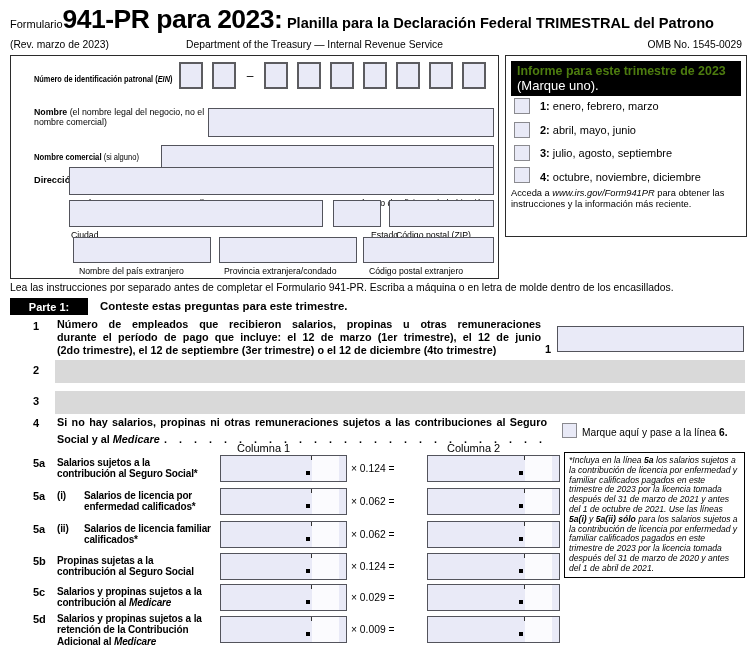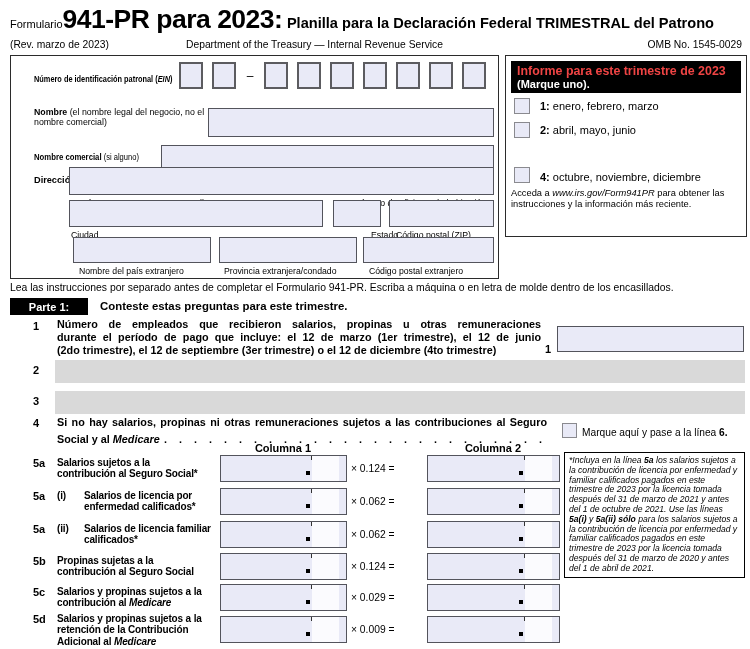--- a/index.html
+++ b/index.html
@@ -25,34 +25,34 @@
   .dot{position:absolute;bottom:6px;right:36px;width:4px;height:4px;background:#000;}
   .graybar{background:#d9d9d9;height:23px;}
   
   .t-form{font-size:11px;}
   .t-big{font-size:26.5px;font-weight:900;letter-spacing:-0.5px;}
   .t-sub{font-size:14.6px;font-weight:700;}
   .t-meta{font-size:10.3px;}
   .lbl{font-size:8.8px;}
   .lbl .b{font-size:8.8px;}
   .minilbl{font-size:8.7px;}
-  .qtitle{font-size:12.4px;font-weight:700;color:#ef4444;}
-  .qsub{font-size:11px;font-weight:700;color:#fff;}
+  .qtitle{font-size:12.4px;font-weight:700;color:#4d7c0f;}
+  .qsub{font-size:13px;font-weight:400;color:#fff;}
   .qopt{font-size:11px;}
   .qfoot{font-size:9.3px;line-height:11px;}
   .instr{font-size:10.4px;}
   .partlabel{background:#000;color:#fff;font-weight:700;font-size:11px;
     width:78px;height:17px;display:flex;align-items:center;justify-content:center;}
   .parttitle{font-weight:700;font-size:11.4px;}
   .lnum{font-weight:700;font-size:11px;}
   .l1text{font-weight:700;font-size:10.8px;line-height:12.8px;width:484px;}
   .jl{display:block;text-align:justify;text-align-last:justify;}
   .rowlbl{font-weight:700;font-size:10px;line-height:11.4px;letter-spacing:-0.15px;}
   .mult{font-size:10.3px;}
-  .colhdr{font-weight:700;font-size:11px;text-align:center;width:92px;}
+  .colhdr{font-weight:400;font-size:11px;width:92px;}
   .dots{letter-spacing:4.5px;font-size:10.8px;font-weight:700;}
   .note{font-size:8.6px;line-height:9.8px;font-style:italic;border:1.6px solid #000;
     padding:3px 4px;box-sizing:border-box;width:181px;}
   .qhdr{background:#000;padding:3px 6px;box-sizing:border-box;width:230px;}
 </style>
 </head>
 <body>
 
 <div class="abs nw" style="left:10px;top:4px;">
   <span class="t-form">Formulario</span><span class="t-big">941-PR para 2023:</span><span> </span><span class="t-sub">Planilla para la Declaración Federal TRIMESTRAL del Patrono</span>
@@ -117,20 +117,24 @@
   </div>
 
   <div class="abs" style="left:8px;top:42px;display:flex;align-items:center;gap:10px;">
     <div class="cb" style="width:16px;height:16px;"></div>
     <div class="qopt"><span class="b">1:</span><span> enero, febrero, marzo</span></div>
   </div>
   <div class="abs" style="left:8px;top:66px;display:flex;align-items:center;gap:10px;">
     <div class="cb" style="width:16px;height:16px;"></div>
     <div class="qopt"><span class="b">2:</span><span> abril, mayo, junio</span></div>
   </div>
+  <div class="abs" style="left:8px;top:89px;display:flex;align-items:center;gap:10px;">
+    <div class="cb" style="width:16px;height:16px;"></div>
+    <div class="qopt"><span class="b">3:</span><span> julio, agosto, septiembre</span></div>
+  </div>
   <div class="abs" style="left:8px;top:111px;display:flex;align-items:flex-end;gap:10px;">
     <div class="cb" style="width:16px;height:16px;"></div>
     <div class="qopt"><span class="b">4:</span><span> octubre, noviembre, diciembre</span></div>
   </div>
 
   <div class="abs qfoot" style="left:5px;top:132px;width:228px;">
     <span>Acceda a </span><span class="i">www.irs.gov/Form941PR</span><span> para obtener las instrucciones y la información más reciente.</span>
   </div>
 </div>
 

